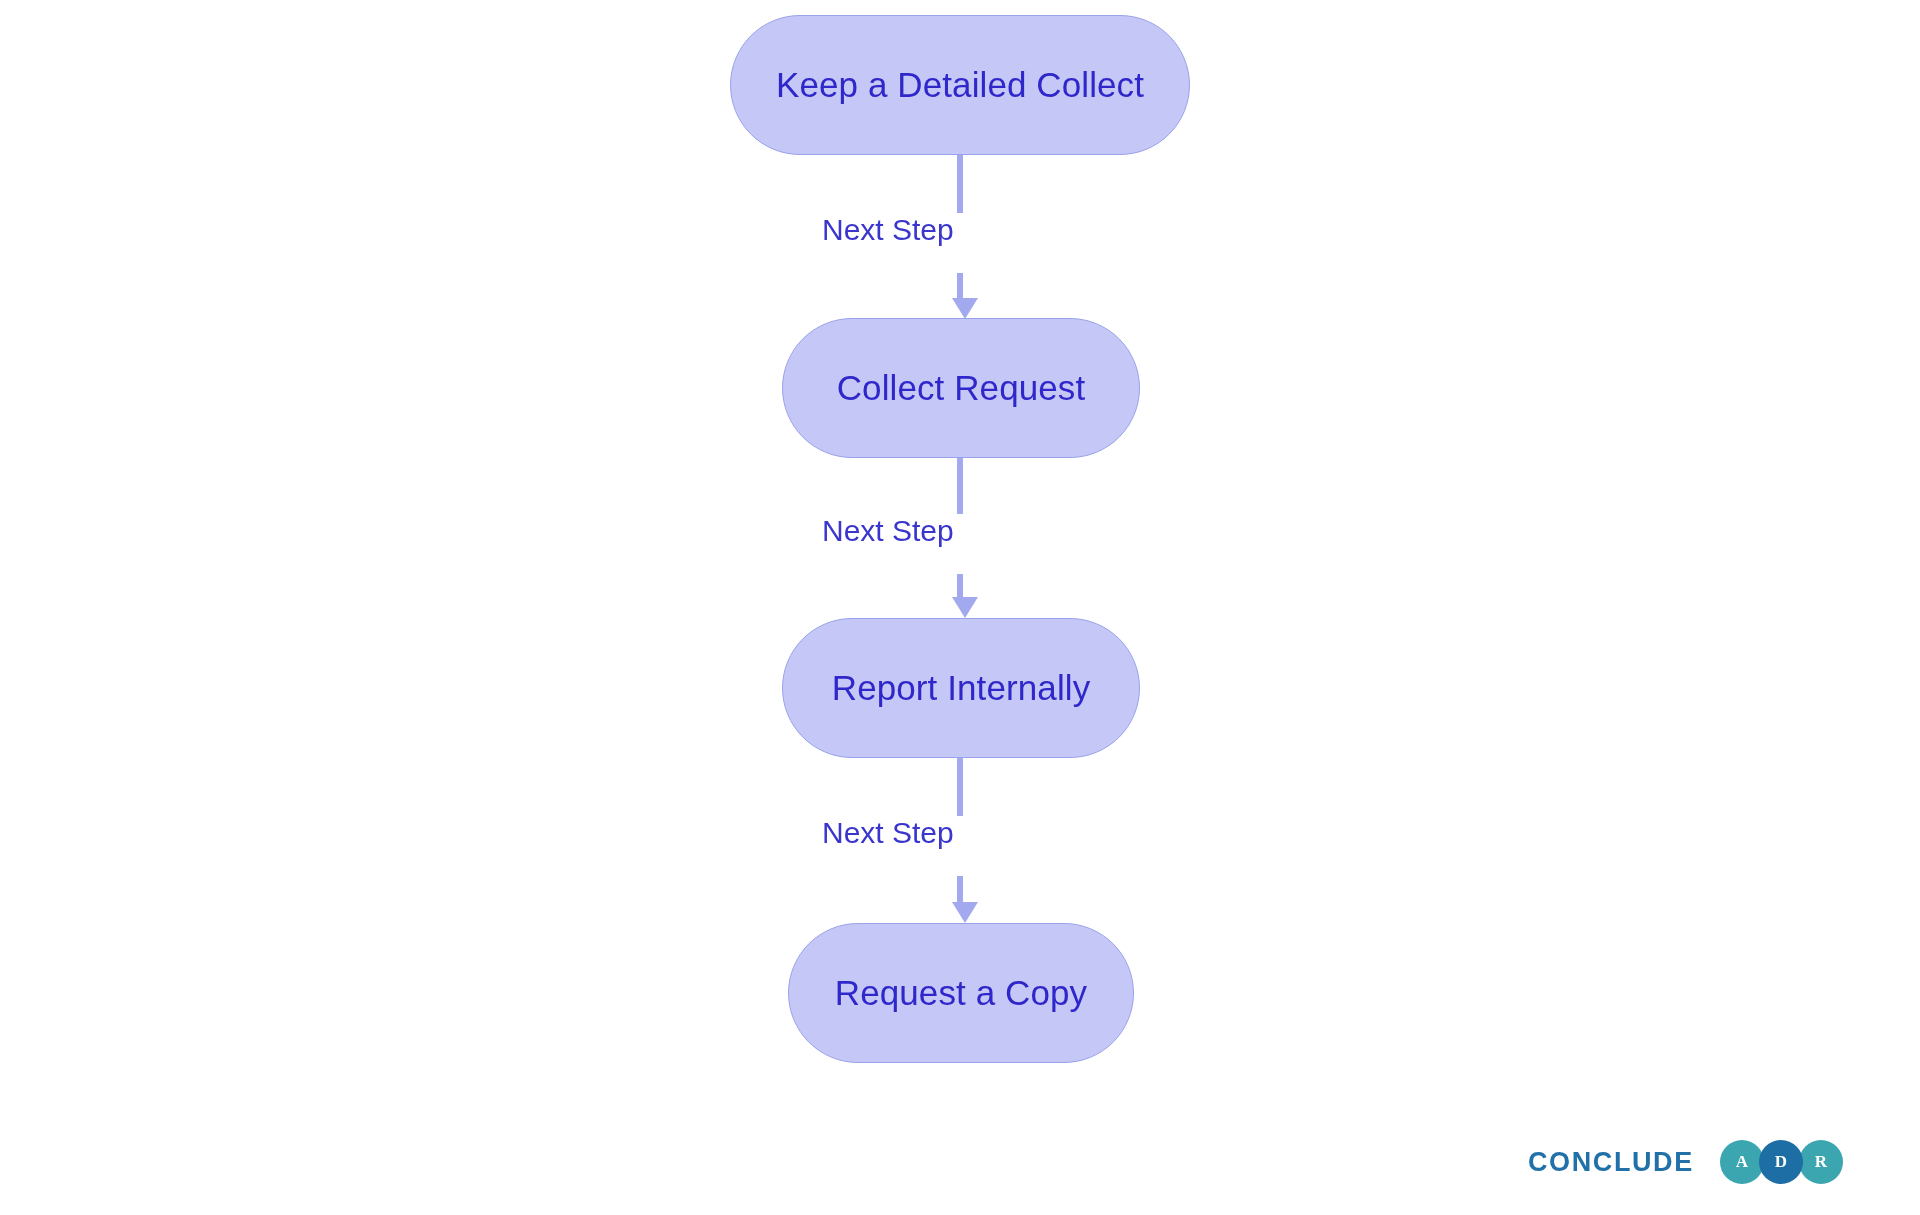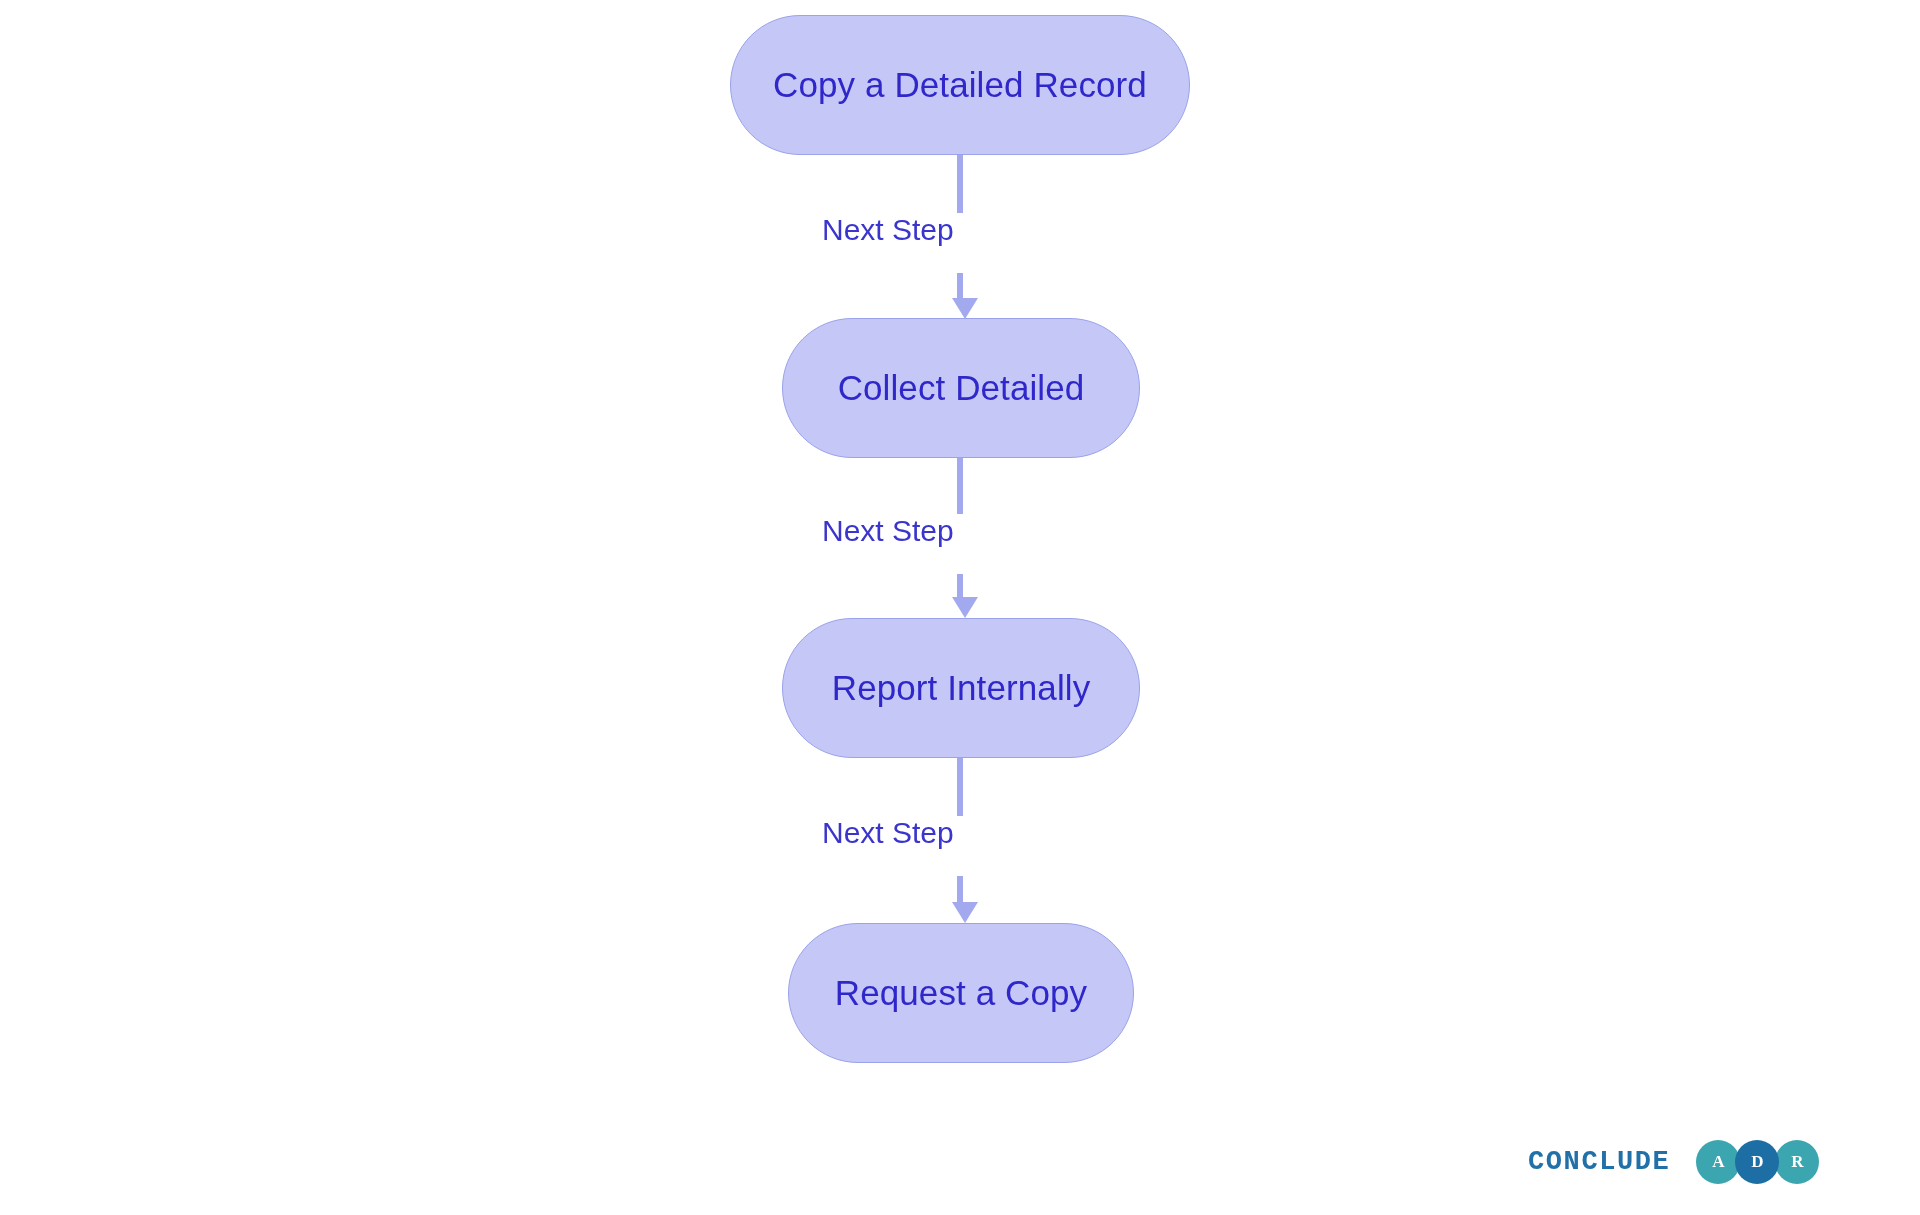--- a/index.html
+++ b/index.html
@@ -99,21 +99,21 @@
   
   #brand-logo {
     position: absolute;
     left: 1528px;
     top: 1134px;
     height: 56px;
     display: flex;
     align-items: center;
   }
   #brand-wordmark {
-    font-family: Liberation Mono, monospace;
+    font-family: Liberation Sans, sans-serif;
     font-weight: 700;
     font-size: 27px;
     letter-spacing: 1.6px;
     color: #2171a8;
     line-height: 1;
     margin-right: 26px;
   }
   #brand-circles {
     position: relative;
     width: 124px;
@@ -136,32 +136,32 @@
   #brand-circle-a { left: 0px;  background: #3ba5b0; z-index: 1; }
   #brand-circle-d { left: 39px; background: #1c6ea4; z-index: 3; }
   #brand-circle-r { left: 79px; background: #3ba5b0; z-index: 2; }
 </style>
 </head>
 <body>
 
 <div id="flow-canvas">
 
   <div class="node" id="node-0">
-    <span>Copy a Detailed Record</span>
+    <span>Keep a Detailed Collect</span>
   </div>
 
   <div class="connector" id="connector-0">
     <div class="conn-line seg-a"></div>
     <div class="conn-label">Next Step</div>
     <div class="conn-line seg-b"></div>
     <div class="conn-arrow"></div>
   </div>
 
   <div class="node" id="node-1">
-    <span>Collect Detailed</span>
+    <span>Collect Request</span>
   </div>
 
   <div class="connector" id="connector-1">
     <div class="conn-line seg-a"></div>
     <div class="conn-label">Next Step</div>
     <div class="conn-line seg-b"></div>
     <div class="conn-arrow"></div>
   </div>
 
   <div class="node" id="node-2">

